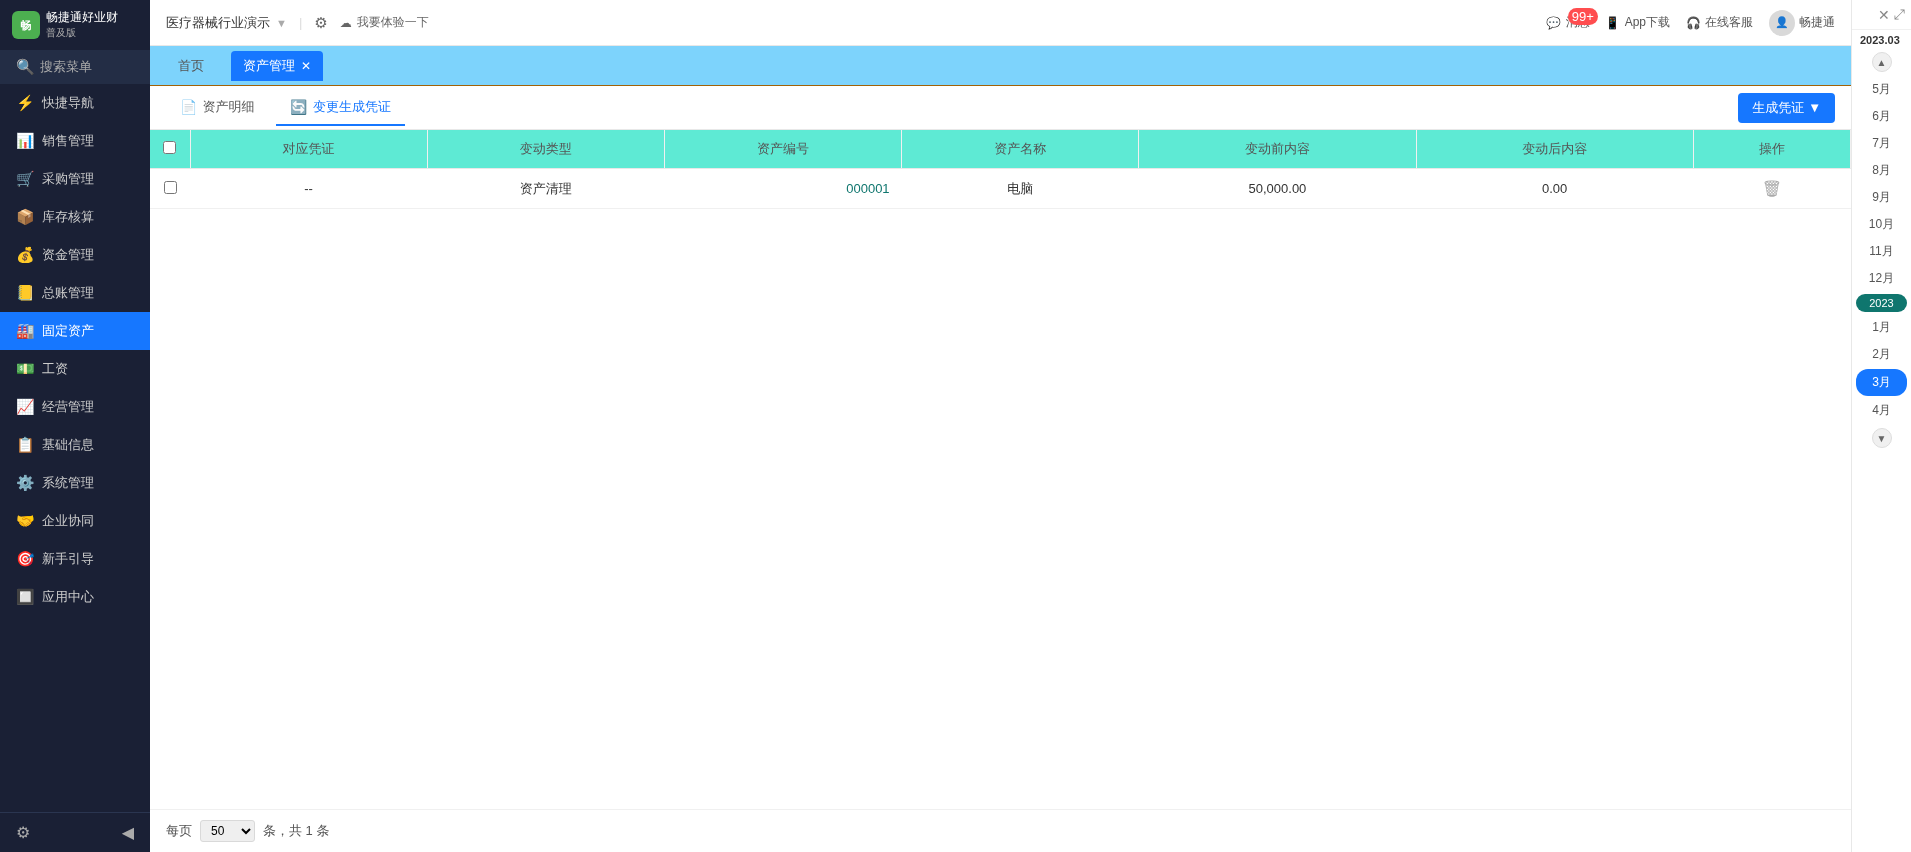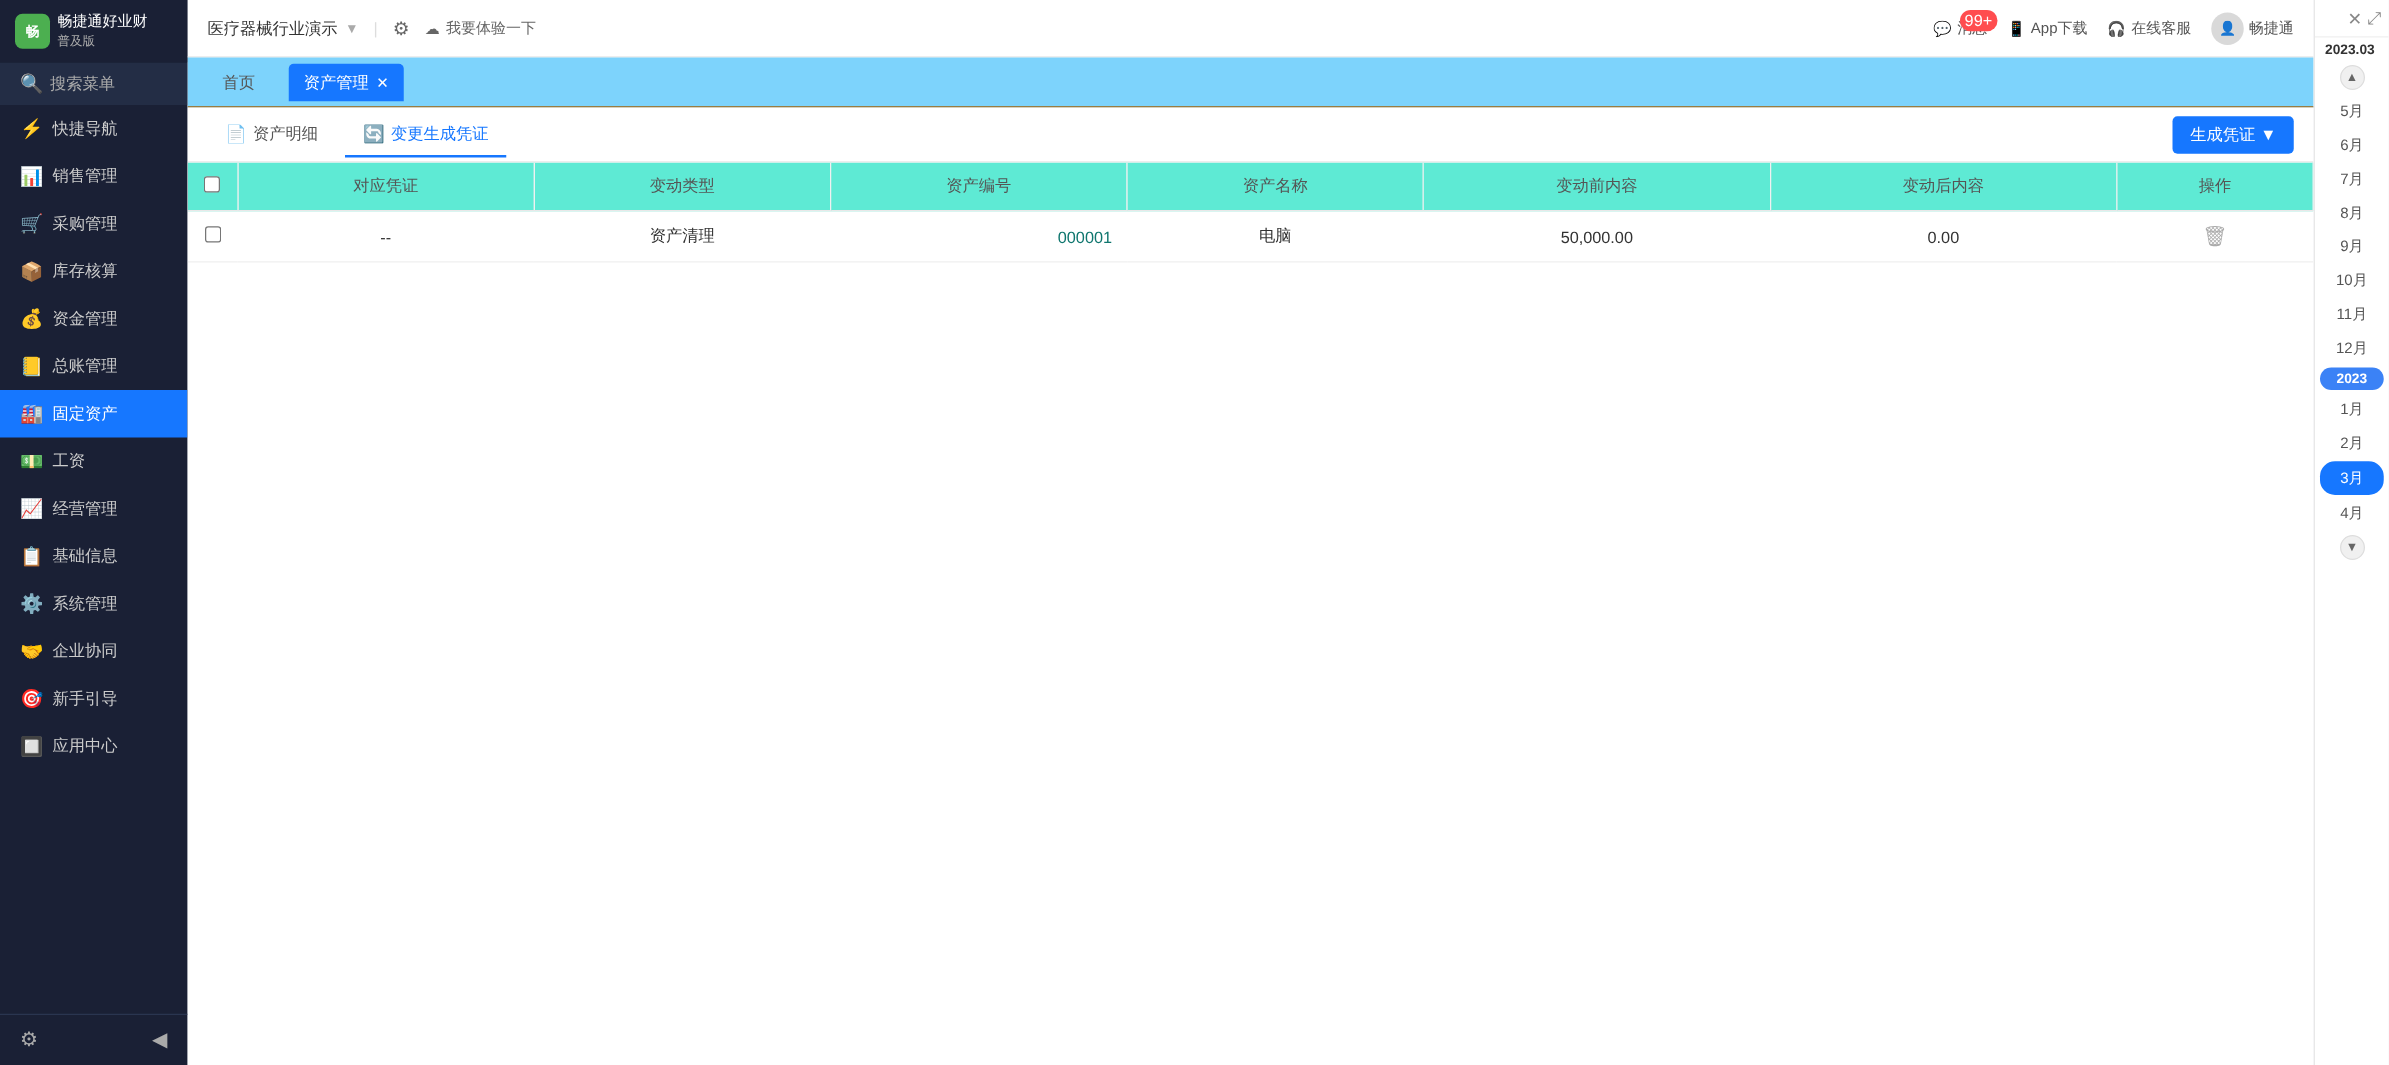--- a/index.html
+++ b/index.html
@@ -244,27 +244,26 @@
       cursor: pointer;
       text-align: center;
     }
     .month-item.current {
       background: #1677ff;
       color: white;
       border-radius: 12px;
       margin: 1px 4px;
     }
     .month-item.year-label {
-      background: #3b82f6;
+      background: #0f766e;
       color: white;
       border-radius: 12px;
       font-size: 11px;
       padding: 3px 6px;
       margin: 2px 4px;
-      font-weight: bold;
     }
     .panel-scroll { overflow-y: auto; flex: 1; }
     .panel-nav-btn {
       width: 20px; height: 20px; border-radius: 50%;
       background: #f0f0f0; border: 1px solid #ddd;
       display: flex; align-items: center; justify-content: center;
       cursor: pointer; font-size: 10px; color: #666;
     }
   </style>
 </head>
@@ -440,20 +439,26 @@
       <td>50,000.00</td>
       <td>0.00</td>
       <td>
         <button class="delete-btn">🗑</button>
       </td>
     </tr>
           </tbody>
       </table>
     </div>
 
+    <div class="pagination">
+      <span>每页</span>
+      <select id="per-page-select">
+      <option value="10">10</option><option value="20">20</option><option value="50" selected="">50</option><option value="100">100</option></select>
+      <span>条，共 1 条</span>
+    </div>
   </div>
 </div>
 
 <div class="right-panel">
   <div class="right-panel-header">
     <span class="right-panel-icon">✕</span>
     <span class="right-panel-icon">⤢</span>
   </div>
   <div class="panel-scroll">
     <div class="right-panel-year">2023.03</div>

